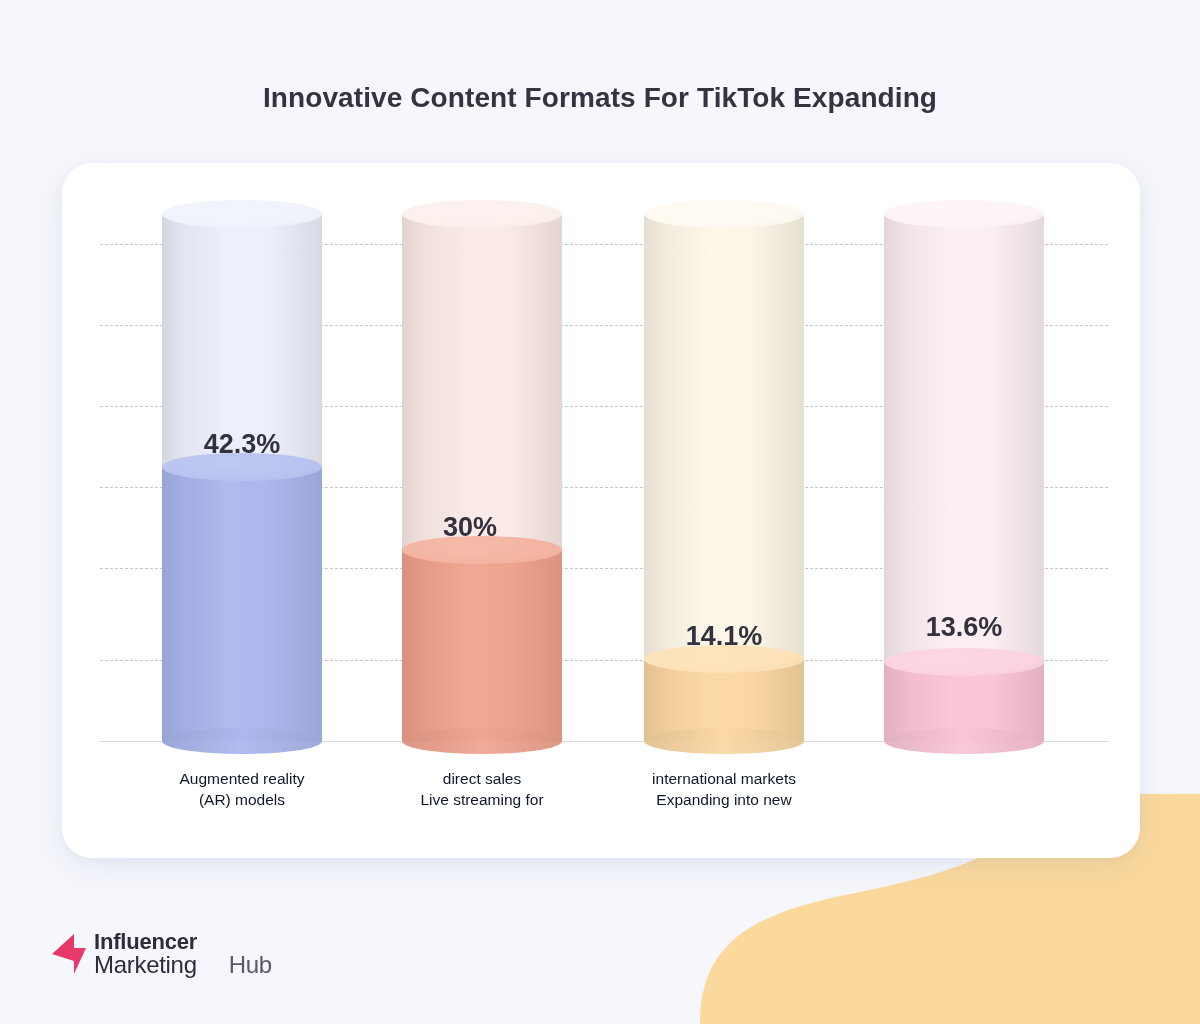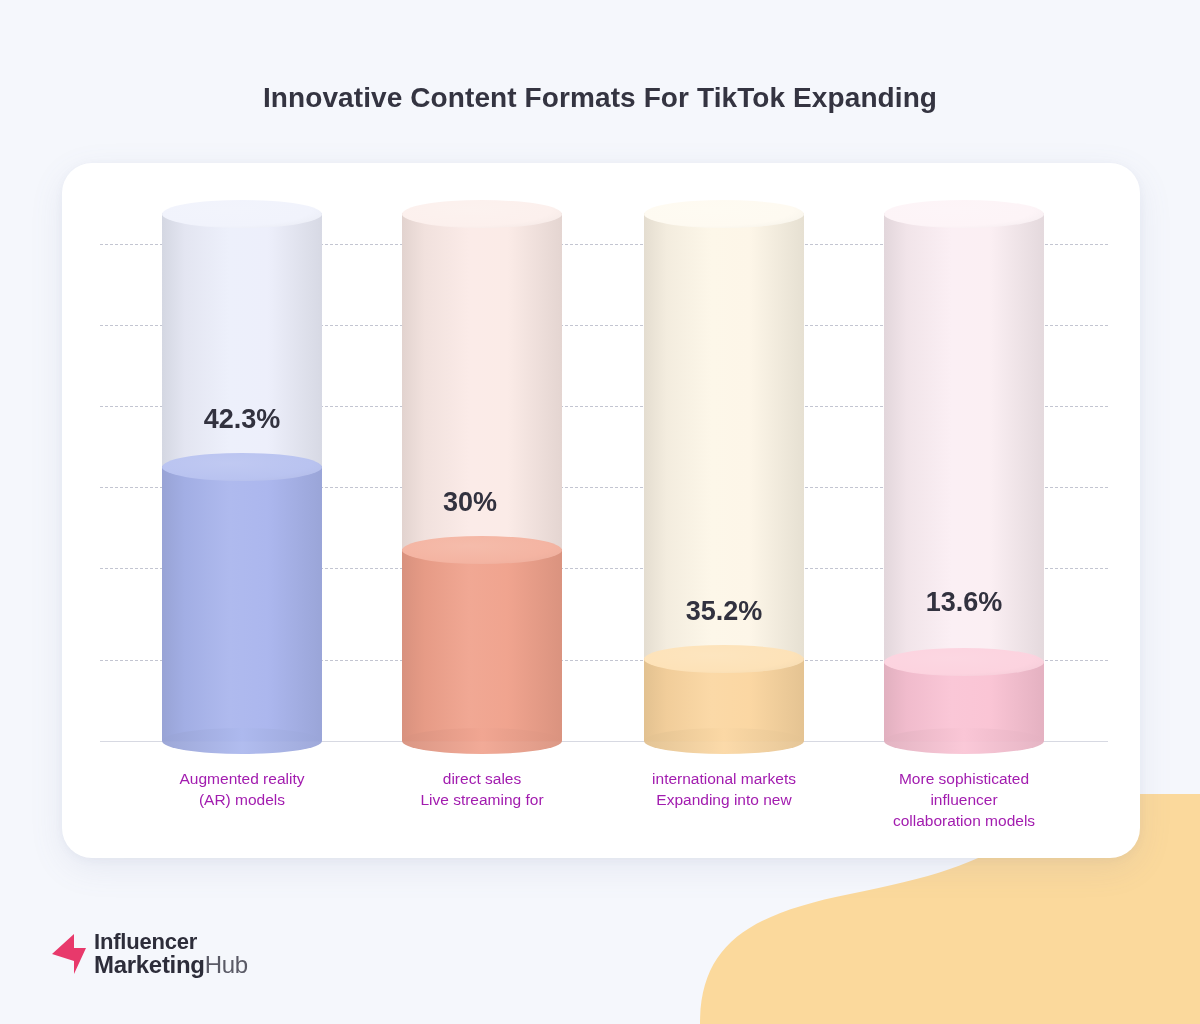--- a/index.html
+++ b/index.html
@@ -101,30 +101,31 @@
 
   
   .value-label{
     position:absolute;
     width:200px;
     text-align:center;
     font-size:27px;
     font-weight:700;
     color:#32323f;
     z-index:6;
+    margin-top:25px;
   }
 
   
   .cat-label{
     position:absolute;
     width:240px;
     text-align:center;
     font-size:15.5px;
     line-height:21px;
-    color:#a21caf;
+    color:#0f172a;
     font-weight:400;
     z-index:6;
   }
 
   
   .logo{
     position:absolute;
     left:50px; top:922px;
     width:250px; height:64px;
     z-index:4;
@@ -146,22 +147,22 @@
     font-size:22px;
     font-weight:700;
     color:#2d2d3a;
     letter-spacing:-.2px;
   }
   .logo-line2{
     font-size:24px;
     color:#4a4a57;
     letter-spacing:-.3px;
   }
-  .logo-line2 .lm{ font-weight:700; color:#2d2d3a; }
-  .logo-line2 .lh{ font-weight:400; color:#5a5a66; }
+  .logo-line2 .lm{ font-weight:400; color:#2d2d3a; }
+  .logo-line2 .lh{ font-weight:400; color:#5a5a66;margin-left:32px; }
 </style>
 </head>
 <body>
 
 <div class="blob-wrap">
   <svg viewBox="0 0 520 230" preserveAspectRatio="none" aria-hidden="true">
     <path id="blob-path" d="M520,0 L520,230 L20,230
              C 20,150 70,120 170,100
              C 280,78 330,60 380,0 Z" fill="#fbd99c"></path>
   </svg>
@@ -209,40 +210,35 @@
       </div>
       <div class="cyl ghost" style="left: 582px; top: 37px; height: 541px;">
         <div class="body" style="background: linear-gradient(to right, rgb(228, 221, 208) 0%, rgb(243, 236, 222) 14%, rgb(253, 247, 233) 42%, rgb(253, 246, 232) 66%, rgb(230, 224, 210) 100%);"></div>
         <div class="cap" style="background: radial-gradient(at 42% 36%, rgb(254, 251, 242) 0%, rgb(254, 250, 241) 62%, rgb(241, 238, 229) 100%);"></div>
       </div>
       <div class="cyl" style="left: 582px; top: 481.838px; height: 96.162px;">
         <div class="body" style="background: linear-gradient(to right, rgb(226, 193, 144) 0%, rgb(241, 205, 154) 14%, rgb(251, 217, 167) 42%, rgb(251, 215, 163) 66%, rgb(228, 195, 146) 100%);"></div>
         <div class="foot" style="background: linear-gradient(to right, rgb(226, 193, 144), rgb(251, 216, 165), rgb(228, 195, 146)); opacity: 0.95;"></div>
         <div class="cap" style="background: radial-gradient(at 42% 36%, rgb(253, 229, 191) 0%, rgb(253, 226, 184) 62%, rgb(240, 215, 175) 100%);"></div>
       </div>
-      <div class="value-label" style="left: 562px; top: 432.838px;">35.2%</div>
+      <div class="value-label" style="left: 562px; top: 432.838px;">14.1%</div>
       <div class="cat-label" style="left: 542px; top: 605px;">
         <div>international markets</div>
         <div>Expanding into new</div>
       </div>
       <div class="cyl ghost" style="left: 822px; top: 37px; height: 541px;">
         <div class="body" style="background: linear-gradient(to right, rgb(226, 214, 219) 0%, rgb(241, 228, 233) 14%, rgb(251, 239, 244) 42%, rgb(251, 239, 243) 66%, rgb(228, 217, 221) 100%);"></div>
         <div class="cap" style="background: radial-gradient(at 42% 36%, rgb(253, 245, 248) 0%, rgb(253, 244, 247) 62%, rgb(240, 232, 235) 100%);"></div>
       </div>
       <div class="cyl" style="left: 822px; top: 485.248px; height: 92.752px;">
         <div class="body" style="background: linear-gradient(to right, rgb(225, 176, 191) 0%, rgb(240, 187, 204) 14%, rgb(250, 199, 215) 42%, rgb(250, 197, 213) 66%, rgb(228, 177, 193) 100%);"></div>
         <div class="foot" style="background: linear-gradient(to right, rgb(225, 176, 191), rgb(250, 198, 214), rgb(228, 177, 193)); opacity: 0.95;"></div>
         <div class="cap" style="background: radial-gradient(at 42% 36%, rgb(252, 215, 226) 0%, rgb(252, 211, 223) 62%, rgb(239, 200, 212) 100%);"></div>
       </div>
       <div class="value-label" style="left: 802px; top: 424px;">13.6%</div>
-      <div class="cat-label" style="left: 782px; top: 605px;">
-        <div>More sophisticated</div>
-        <div>influencer</div>
-        <div>collaboration models</div>
-      </div>
     </div>
 </div>
 
 <div class="logo">
   <svg class="logo-mark" viewBox="0 0 42 44">
     <path id="logo-mark-path" d="M2 22 L24 2 L24 16 L36 16 L24 42 L24 29 Z" fill="#e8396b"></path>
   </svg>
   <div class="logo-text">
     <span class="logo-line1">Influencer</span>
     <span class="logo-line2"><span class="lm">Marketing</span><span class="lh">Hub</span></span>

